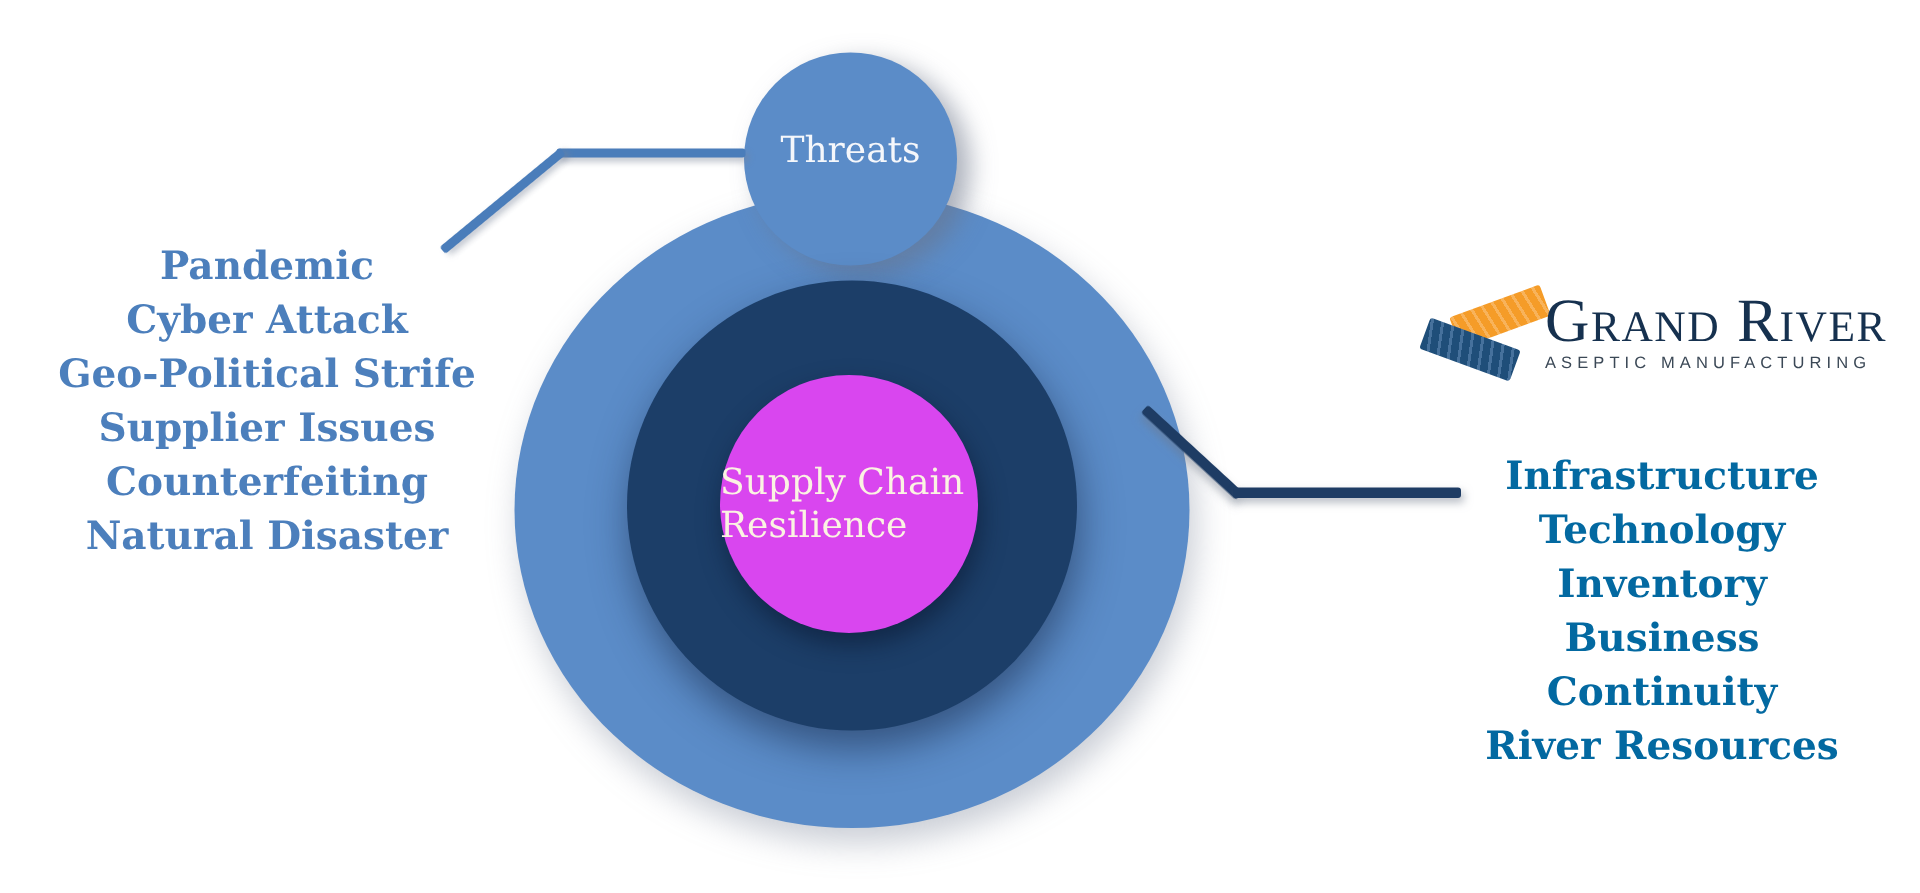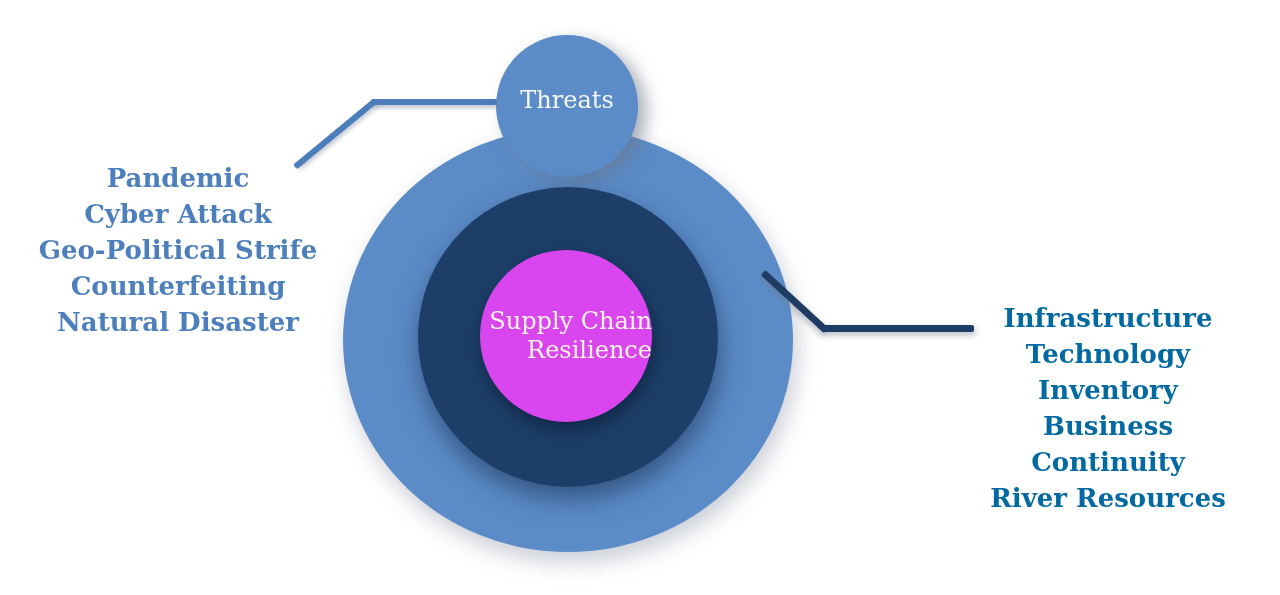--- a/index.html
+++ b/index.html
@@ -2,21 +2,21 @@
 <html><head>
 <meta charset="utf-8">
 <title>Supply Chain Resilience Diagram</title>
 <style>
   html,body{margin:0;padding:0;background:#ffffff;}
   .canvas{
     position:relative;width:1280px;height:595px;background:#ffffff;
     overflow:hidden;font-family:"DejaVu Serif","Liberation Serif",serif;
   }
   
-  .circle{position:absolute;border-radius:50%;display:flex;align-items:center;justify-content:center;text-align:right;}
+  .circle{position:absolute;border-radius:50%;display:flex;align-items:center;justify-content:center;text-align:left;}
   .circle-outer{
     left:343px;top:128px;width:450px;height:424px;background:#5B8CC8;z-index:1;
     box-shadow:4px 10px 22px rgba(120,130,150,.40);
   }
   .circle-threats{
     left:496px;top:35px;width:142px;height:142px;background:#5B8CC8;z-index:2;
     box-shadow:9px 6px 16px rgba(105,115,135,.55);
     padding-bottom:12px;box-sizing:border-box;
   }
   .circle-navy{
@@ -81,20 +81,21 @@
 </style>
 </head>
 <body>
 
 <div class="canvas">
 
   <div class="side-list list-threats">
     <div>Pandemic</div>
     <div>Cyber Attack</div>
     <div>Geo-Political Strife</div>
+    <div>Supplier Issues</div>
     <div>Counterfeiting</div>
     <div>Natural Disaster</div>
   </div>
 
   <div class="conn conn-left-h"></div>
   <div class="conn conn-left-d"></div>
   <div class="conn conn-right-d"></div>
   <div class="conn conn-right-h"></div>
 
   <div class="circle circle-outer"></div>
@@ -111,14 +112,24 @@
   </div>
 
   <div class="side-list list-strategy">
     <div>Infrastructure</div>
     <div>Technology</div>
     <div>Inventory</div>
     <div>Business Continuity</div>
     <div>River Resources</div>
   </div>
 
+  <div class="logo">
+    <div class="logo-mark">
+      <div class="mark-stroke mark-orange"></div>
+      <div class="mark-stroke mark-blue"></div>
+    </div>
+    <div class="logo-text">
+      <div class="logo-name">Grand River</div>
+      <div class="logo-tagline">ASEPTIC MANUFACTURING</div>
+    </div>
+  </div>
 
 </div>
 
 </body></html>

